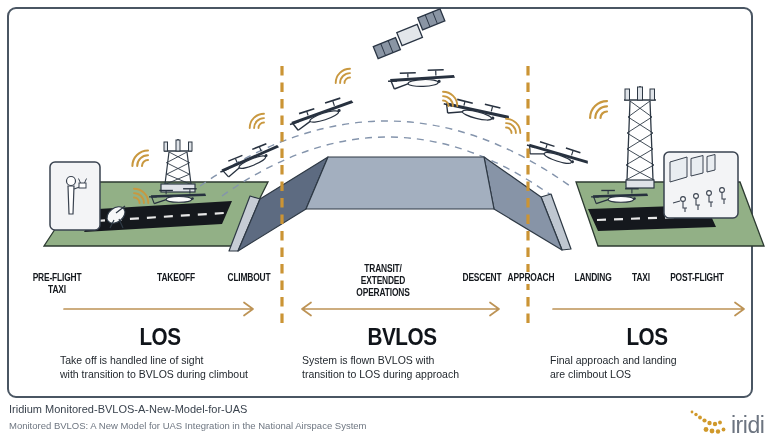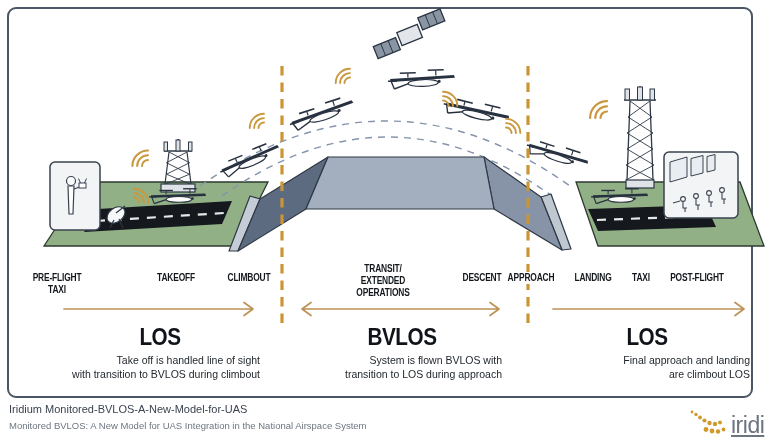--- a/index.html
+++ b/index.html
@@ -15,33 +15,32 @@
   .phase-label{
     position:absolute;font-size:10px;font-weight:bold;letter-spacing:-0.2px;
     text-align:center;color:#14181d;white-space:pre-line;line-height:12px;
     background:#ffffff;transform:scaleX(0.84);transform-origin:center;
   }
   .section-heading{
     position:absolute;font-size:23px;font-weight:800;letter-spacing:-0.5px;
     text-align:center;color:#10141a;transform:scaleX(0.9);transform-origin:center;
   }
   .section-desc{
-    position:absolute;font-size:10.5px;line-height:14px;text-align:right;
+    position:absolute;font-size:10.5px;line-height:14px;text-align:left;
     color:#23292f;white-space:pre-line;
   }
   .footer-title{
     position:absolute;left:9px;top:403px;font-size:11px;font-weight:normal;color:#3a434e;
   }
   .footer-subtitle{
     position:absolute;left:9px;top:420px;font-size:9.5px;color:#6e7681;
   }
   .logo-text{
     position:absolute;left:731px;top:412px;font-size:23px;font-weight:500;color:#6c7480;
     letter-spacing:-0.5px;
-    text-decoration:underline;
   }
   .logo-dots{position:absolute;left:686px;top:401px;}
 </style>
 </head>
 <body>
 
 <div class="canvas">
 
   <div class="panel"></div>
 

